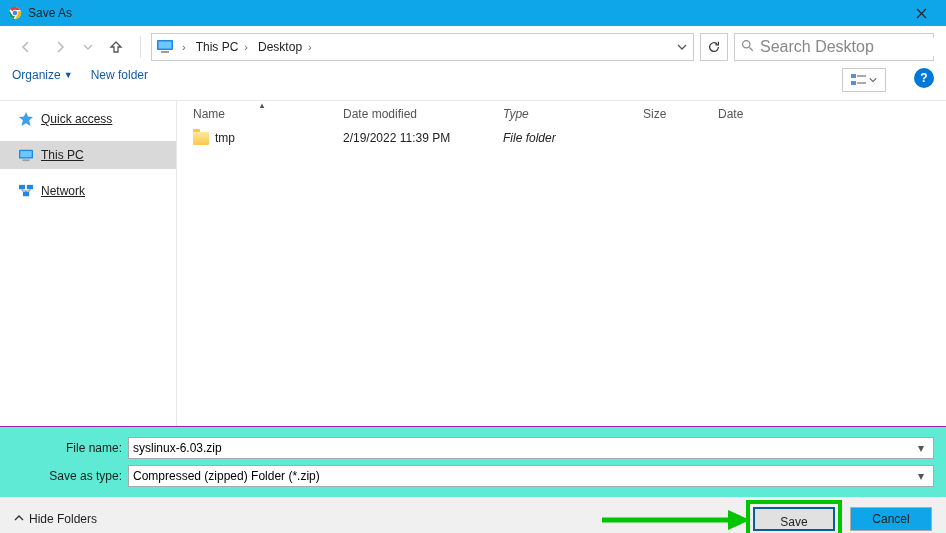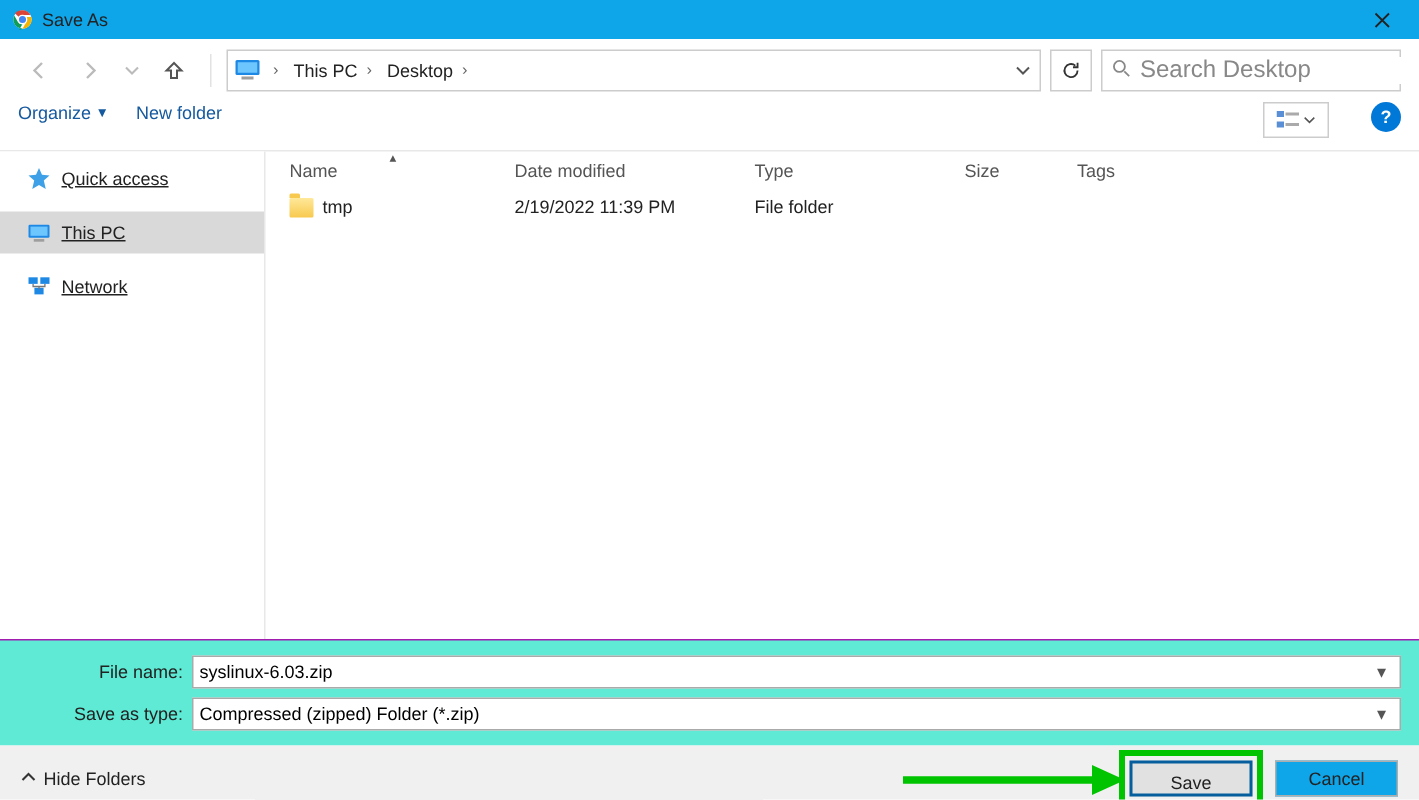--- a/index.html
+++ b/index.html
@@ -54,21 +54,21 @@
     height:28px; display:flex; align-items:center; padding-left:18px; gap:7px; color:#222;text-decoration:underline;
   }
   .navitem.selected{ background:#d9d9d9;}
 
   .filepane{ flex:1; display:flex; flex-direction:column; position:relative; min-width:0;}
   .colheaders{
     height:26px; display:flex; align-items:center; color:#555; padding-left:10px;
   }
   .col{ padding:0 6px; height:100%; display:flex; align-items:center; position:relative;}
   .col .sort{ position:absolute; top:-1px; left:50%; transform:translateX(-50%); font-size:9px; color:#555;}
-  .c-name{width:150px;} .c-date{width:160px;} .c-type{width:140px;} .c-size{width:75px;} .c-tags{width:80px;}
+  .c-name{width:150px;} .c-date{width:160px;} .c-type{width:140px;font-style:italic;} .c-size{width:75px;} .c-tags{width:80px;}
   .filerow{
     height:22px; display:flex; align-items:center; padding-left:10px; color:#222;
   }
   .filerow .cell{ padding:0 6px; display:flex; align-items:center; gap:6px;}
 
   .foldericon{ width:16px; height:13px; background:linear-gradient(#ffe89a,#f7c94e); border-radius:1px; position:relative;}
   .foldericon:before{content:""; position:absolute; top:-3px; left:0; width:7px; height:3px; background:#f7c94e; border-radius:1px 1px 0 0;}
 
   
   .formarea{
@@ -259,21 +259,21 @@
       <div class="col c-date">
           <span>Date modified</span>
         </div>
       <div class="col c-type">
           <span>Type</span>
         </div>
       <div class="col c-size">
           <span>Size</span>
         </div>
       <div class="col c-tags">
-          <span>Tags</span>
+          <span>Date</span>
         </div>
     </div>
 
     <div class="filerow">
       <div class="cell c-name">
         <span class="foldericon"></span>
         <span>tmp</span>
       </div>
       <div class="cell c-date">
           <span>2/19/2022 11:39 PM</span>

